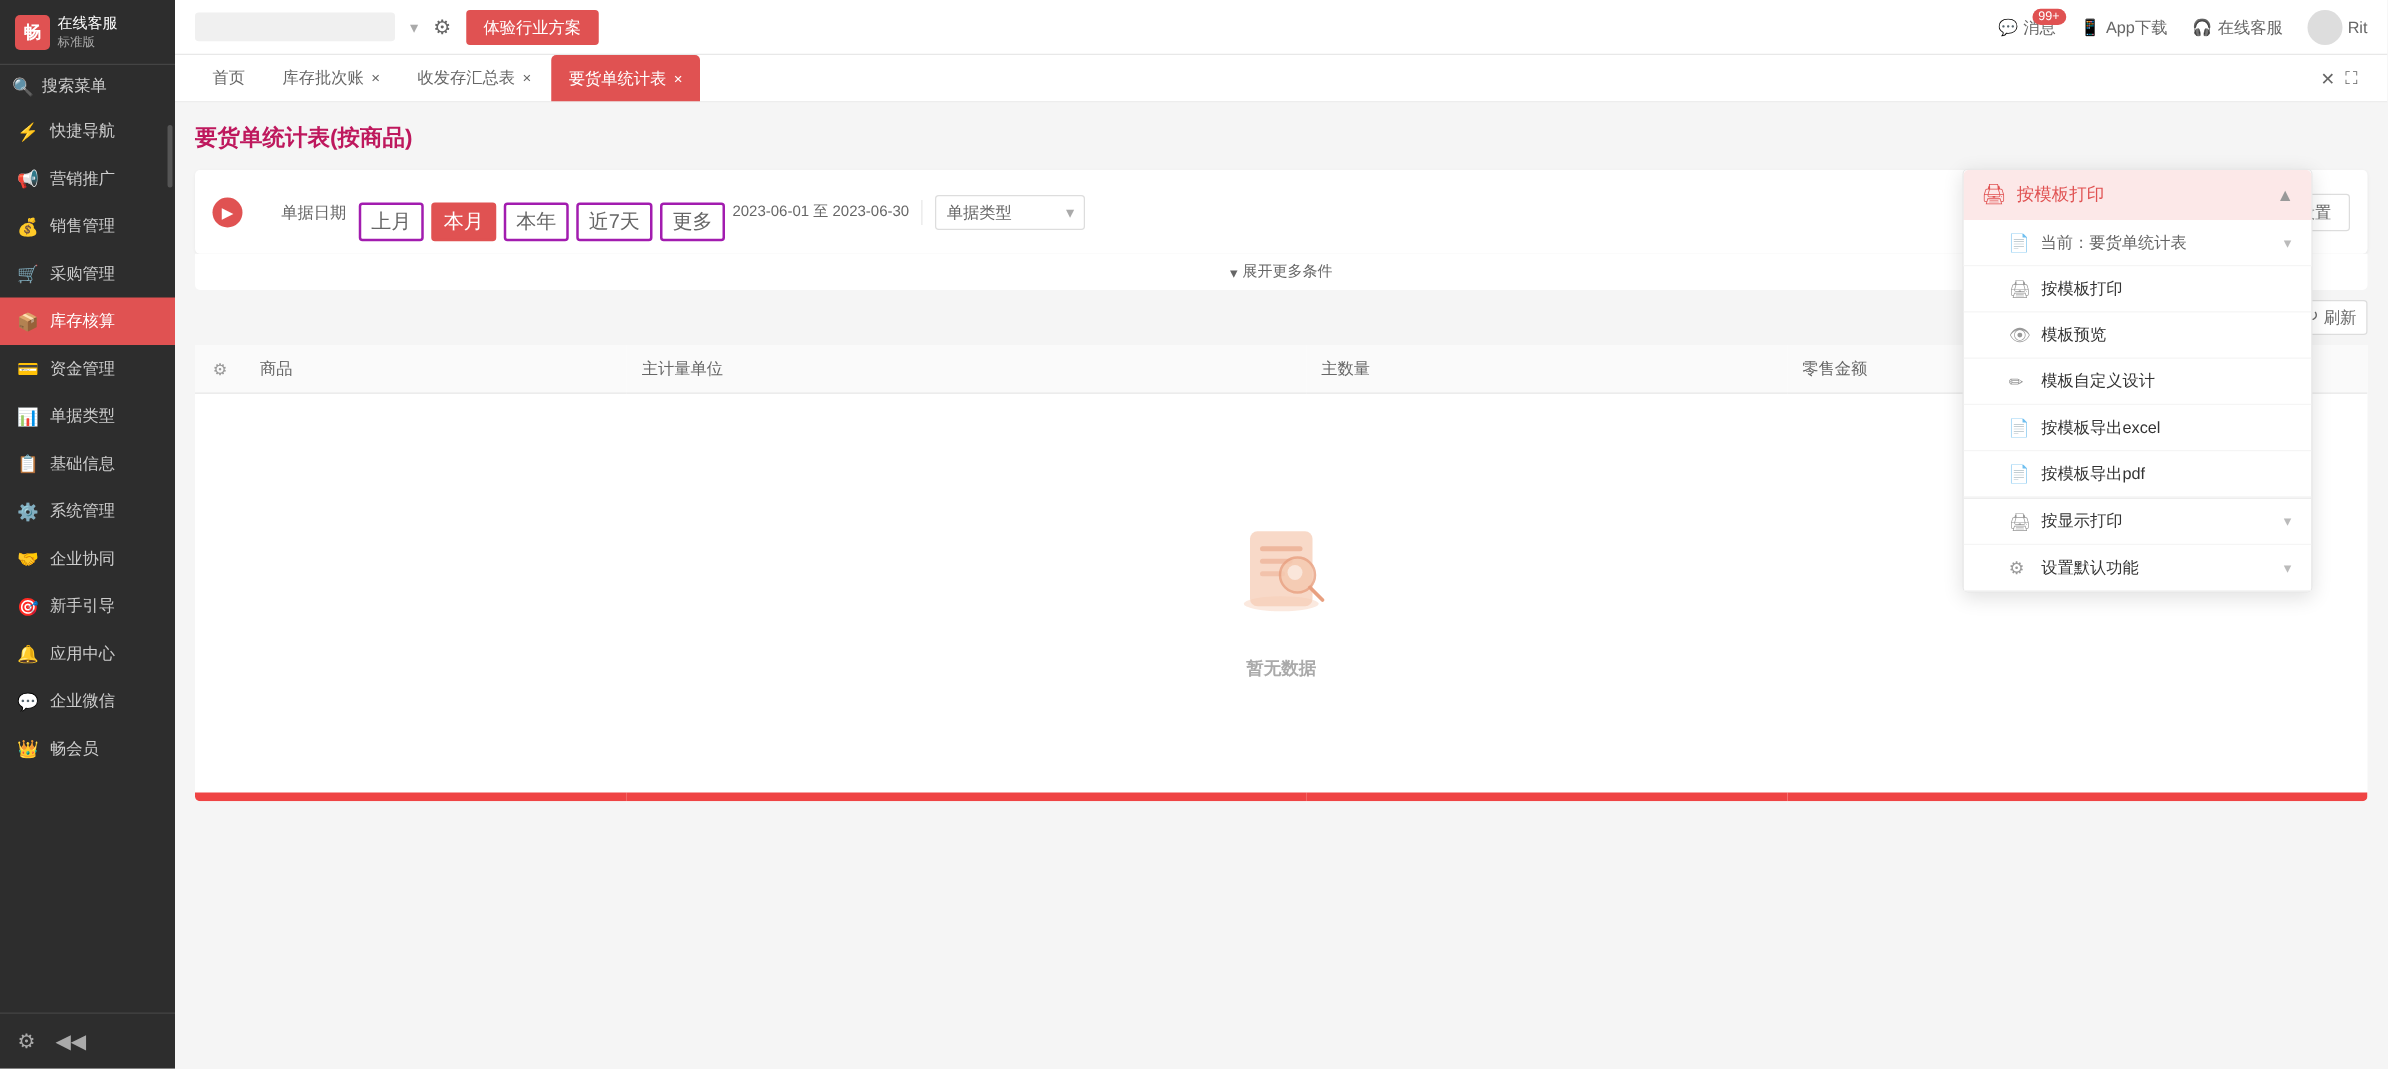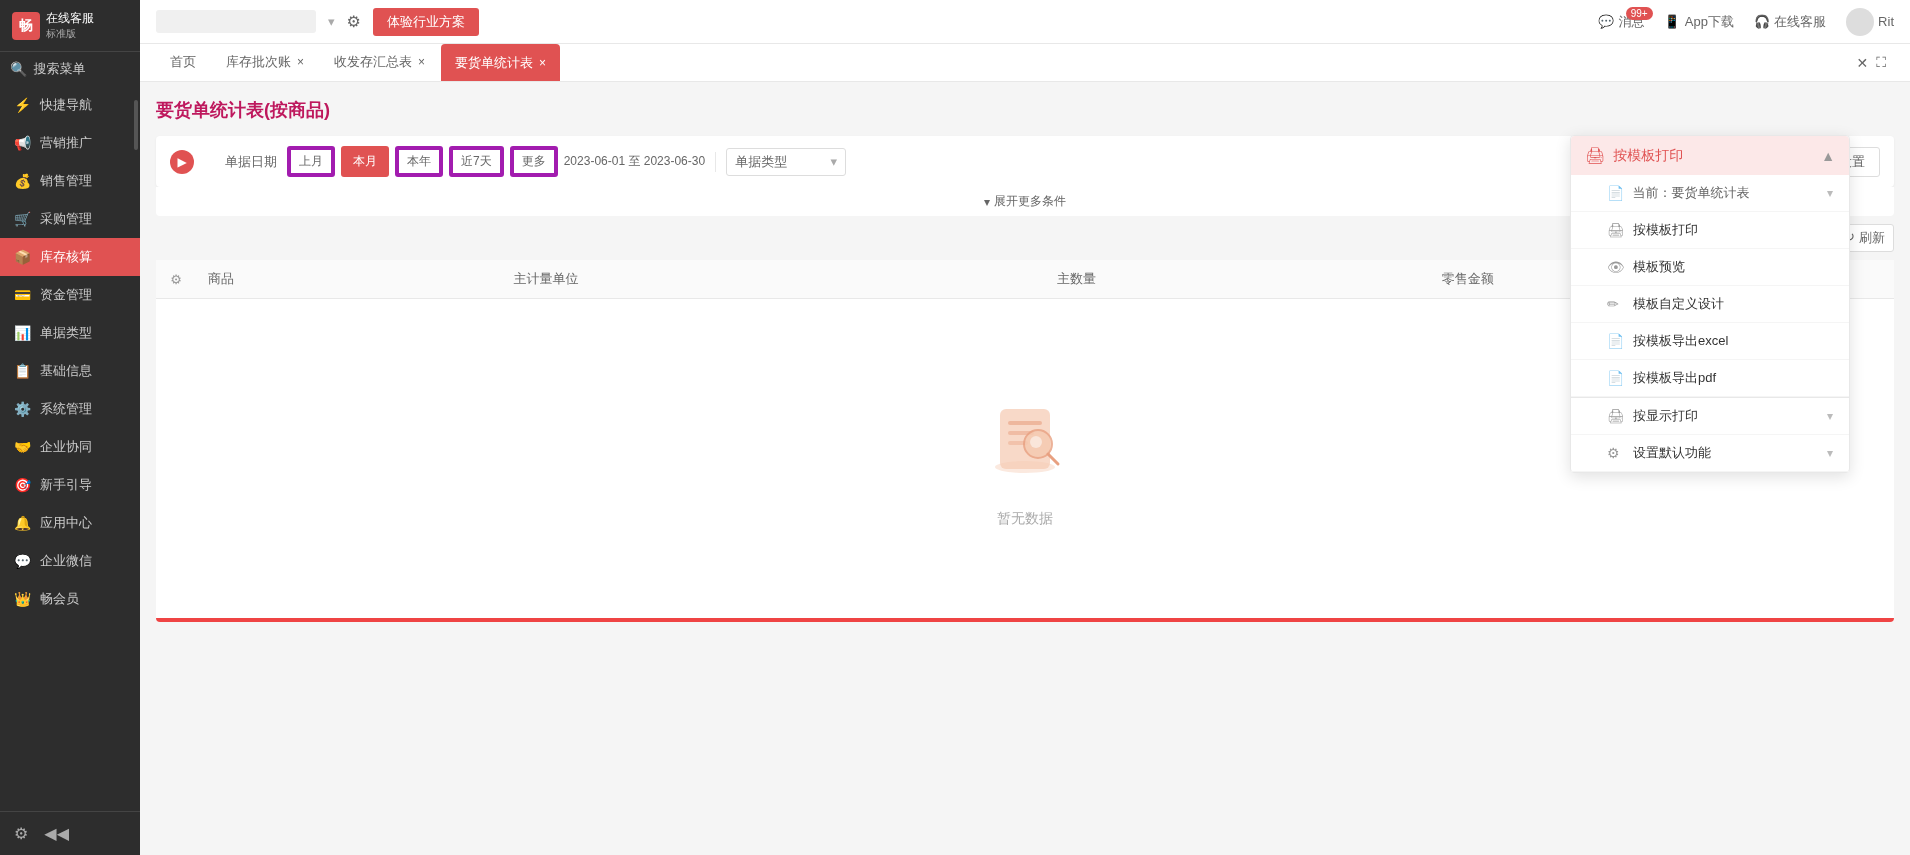--- a/index.html
+++ b/index.html
@@ -38,35 +38,35 @@
 
     
     .content { flex: 1; overflow: auto; padding: 16px; background: #f5f5f5; position: relative; }
     .page-title { font-size: 18px; font-weight: 600; color: #be185d; margin-bottom: 14px; }
 
     
     .filter-bar { background: #fff; border-radius: 4px; padding: 10px 14px; margin-bottom: 10px; display: flex; align-items: center; gap: 10px; flex-wrap: wrap; box-shadow: 0 1px 3px rgba(0,0,0,0.05); }
     .filter-expand { width: 24px; height: 24px; background: #e05252; border-radius: 50%; display: flex; align-items: center; justify-content: center; color: #fff; cursor: pointer; font-size: 12px; flex-shrink: 0; }
     .filter-label { color: #666; font-size: 13px; white-space: nowrap; margin-left: 21px; }
     .date-options { display: flex; gap: 6px; align-items: center; }
-    .date-btn { padding: 3px 8px; border: 4px solid #a21caf; border-radius: 3px; cursor: pointer; font-size: 12px; color: #666; background: #fff; }
+    .date-btn { padding: 3px 8px; border: 2px solid #a21caf; border-radius: 3px; cursor: pointer; font-size: 16px; color: #666; background: #fff; margin-top: 16px; }
     .date-btn.active { background: #e05252; color: #fff; border-color: #e05252; }
     .date-range { color: #666; font-size: 12px; }
     .filter-divider { width: 1px; height: 20px; background: #e8e8e8; }
     .filter-select { border: 1px solid #ddd; border-radius: 3px; padding: 4px 8px; font-size: 13px; color: #666; background: #fff; cursor: pointer; display: flex; align-items: center; gap: 4px; min-width: 120px; }
 
     
     .expand-more-row { display: flex; justify-content: center; padding: 6px 0; }
     .expand-more-btn { color: #666; font-size: 12px; cursor: pointer; display: flex; align-items: center; gap: 4px; }
 
     
     .table-wrap { background: #fff; border-radius: 0 0 4px 4px; overflow: auto; }
     .data-table { width: 100%; border-collapse: collapse; }
     .data-table th { background: #fafafa; padding: 10px 12px; text-align: left; font-weight: 500; color: #666; font-size: 13px; border-bottom: 1px solid #e8e8e8; white-space: nowrap; }
-    .data-table td { padding: 10px 12px; border-bottom: 4px solid #ef4444; font-size: 13px; color: #333; }
+    .data-table td { padding: 10px 12px; border-bottom: 7px solid #ef4444; font-size: 13px; color: #333; font-weight: bold; }
     .data-table th:first-child, .data-table td:first-child { width: 40px; text-align: center; }
 
     
     .empty-state { display: flex; flex-direction: column; align-items: center; justify-content: center; padding: 80px 0; }
     .empty-icon { font-size: 80px; margin-bottom: 12px; }
     .empty-text { color: #aaa; font-size: 14px; }
 
     
     .dropdown-menu { position: fixed; top: 135px; right: 60px; width: 280px; background: #fff; border-radius: 4px; box-shadow: 0 4px 16px rgba(0,0,0,0.12); z-index: 100; border: 1px solid #e8e8e8; }
     .dropdown-header { background: #fce8e8; padding: 10px 14px; display: flex; align-items: center; justify-content: space-between; border-radius: 4px 4px 0 0; }

